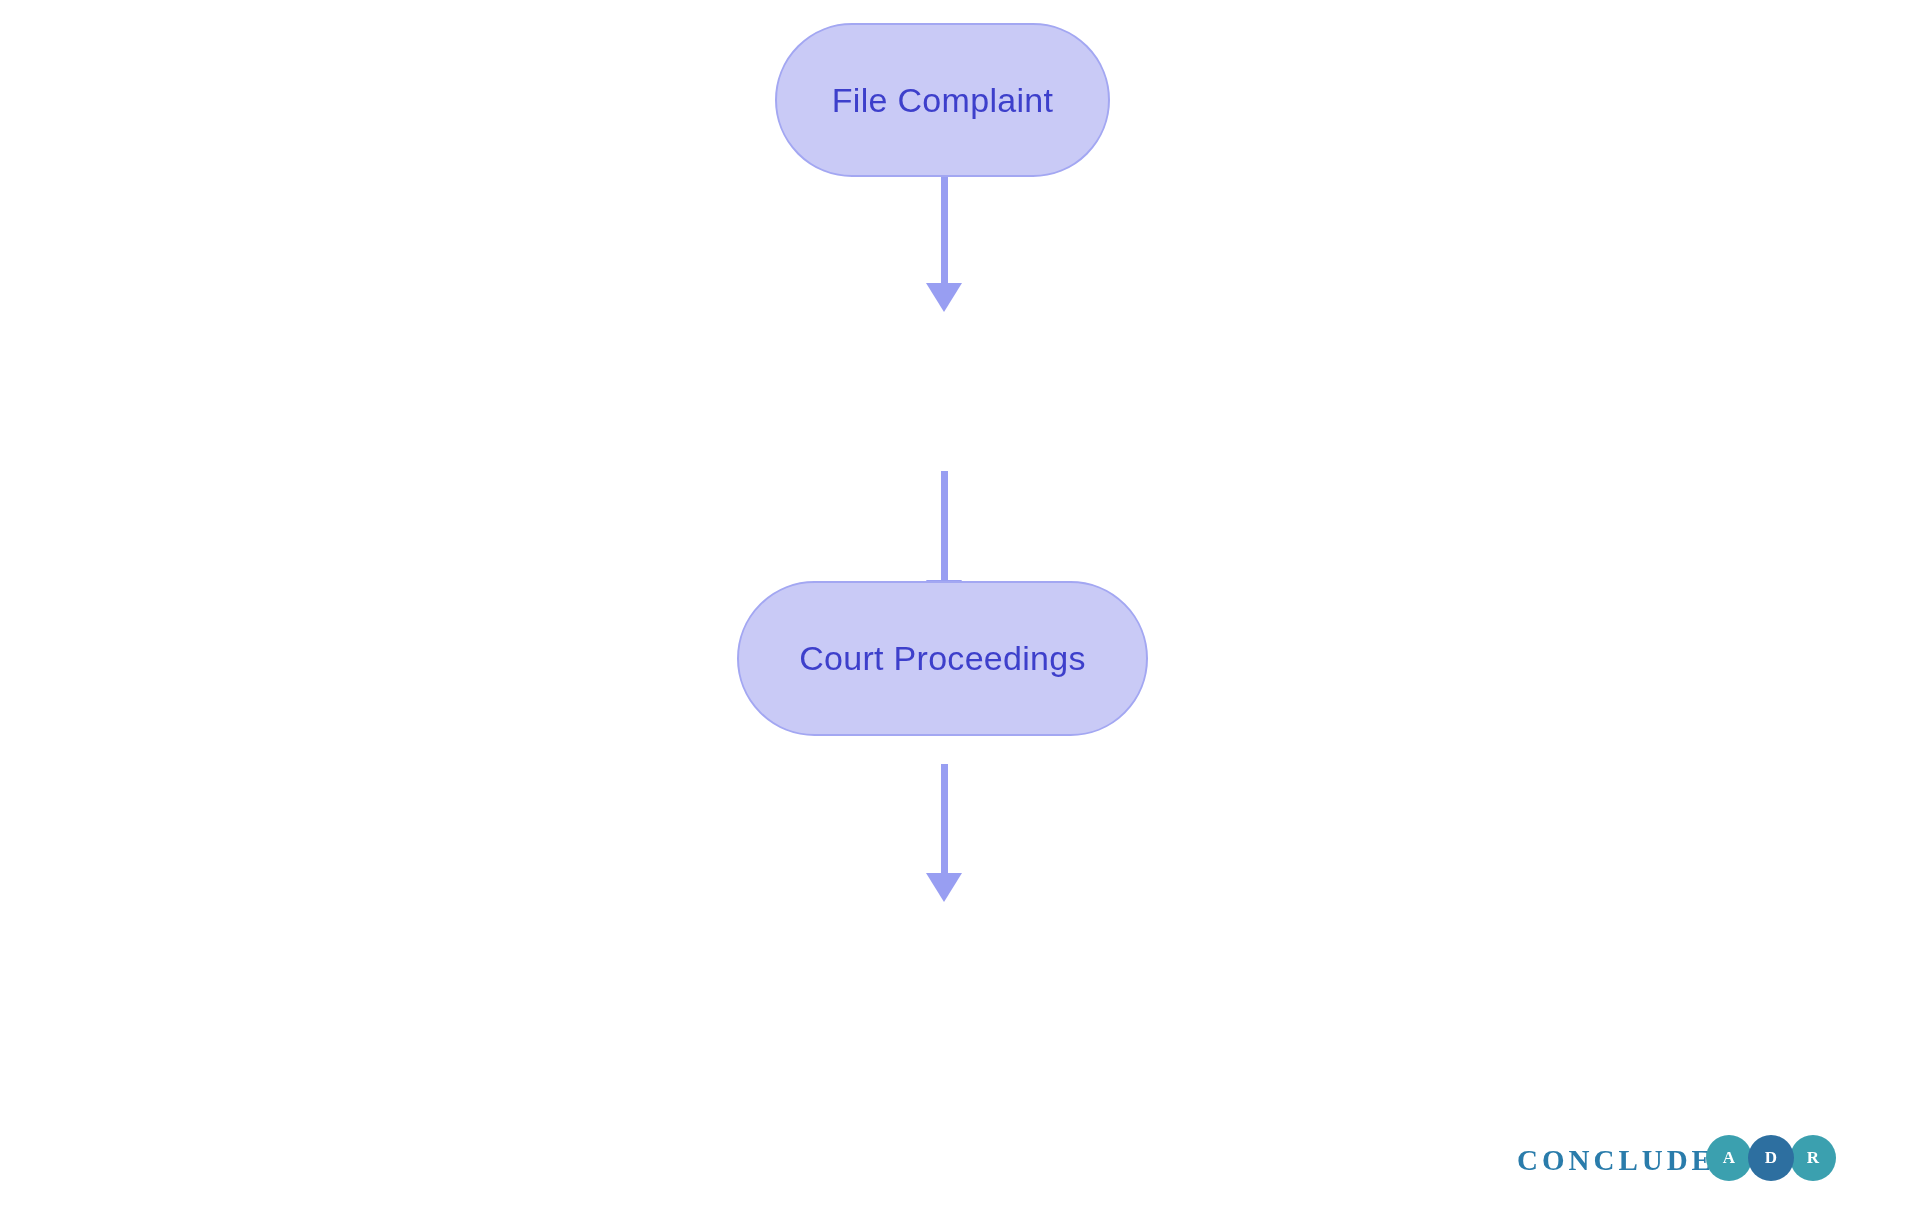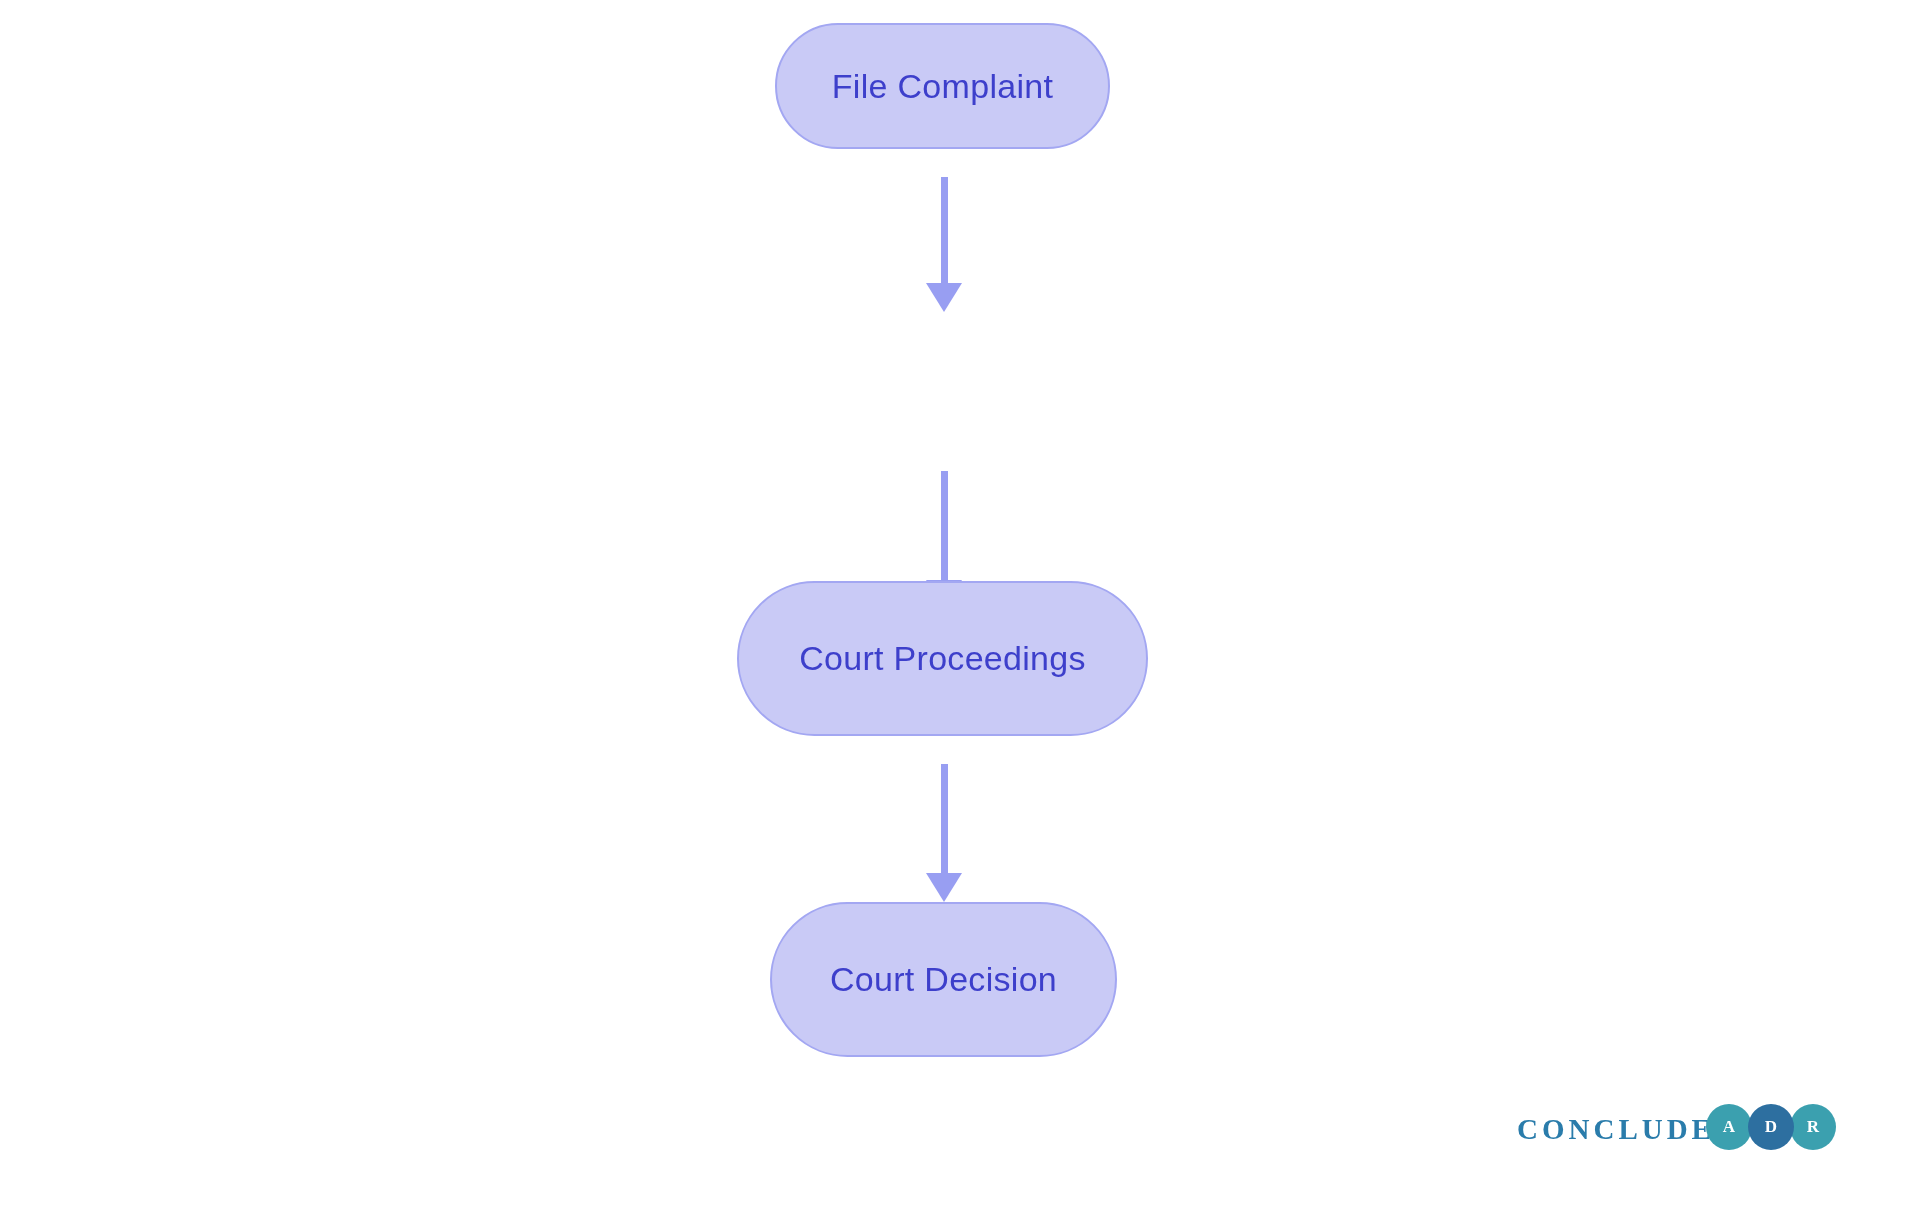--- a/index.html
+++ b/index.html
@@ -53,21 +53,21 @@
     bottom:0;
     width:0;
     height:0;
     border-left:18px solid transparent;
     border-right:18px solid transparent;
     border-top:29px solid var(--arrow);
   }
   .logo{
     position:absolute;
     left:1517px;
-    top:1102px;
+    top:1133px;
     width:330px;
     height:50px;
   }
   .wordmark{
     position:absolute;
     left:0;
     top:11px;
     font-family:"Liberation Serif","DejaVu Serif",serif;
     font-weight:bold;
     font-size:29px;
@@ -90,21 +90,21 @@
   }
   .badge-a{left:189px;z-index:1;}
   .badge-d{left:231px;z-index:2;}
   .badge-r{left:273px;z-index:1;}
 </style>
 </head>
 <body>
 
 <div class="canvas">
 
-  <div class="flow-node" style="left:775px;top:23px;width:335px;height:126px;">
+  <div class="flow-node" style="left:775px;top:23px;width:335px;height:154px;">
     <span>File Complaint</span>
   </div>
 
   <div class="arrow" style="top:177px;height:135px;">
     <div class="shaft" style="height:108px;"></div>
     <div class="head"></div>
   </div>
 
 
   <div class="arrow" style="top:471px;height:138px;">
@@ -114,23 +114,20 @@
 
   <div class="flow-node" style="left:737px;top:581px;width:411px;height:155px;">
     <span>Court Proceedings</span>
   </div>
 
   <div class="arrow" style="top:764px;height:138px;">
     <div class="shaft" style="height:111px;"></div>
     <div class="head"></div>
   </div>
 
-  <div class="flow-node" style="left:770px;top:902px;width:347px;height:155px;">
-    <span>Court Decision</span>
-  </div>
 
   <div class="logo">
     <span class="wordmark">CONCLUDE</span>
     <span class="badge badge-a" style="background: rgb(59, 160, 175);">A</span>
     <span class="badge badge-d" style="background: rgb(45, 111, 160);">D</span>
     <span class="badge badge-r" style="background: rgb(59, 160, 175);">R</span>
   </div>
 
 </div>
 

